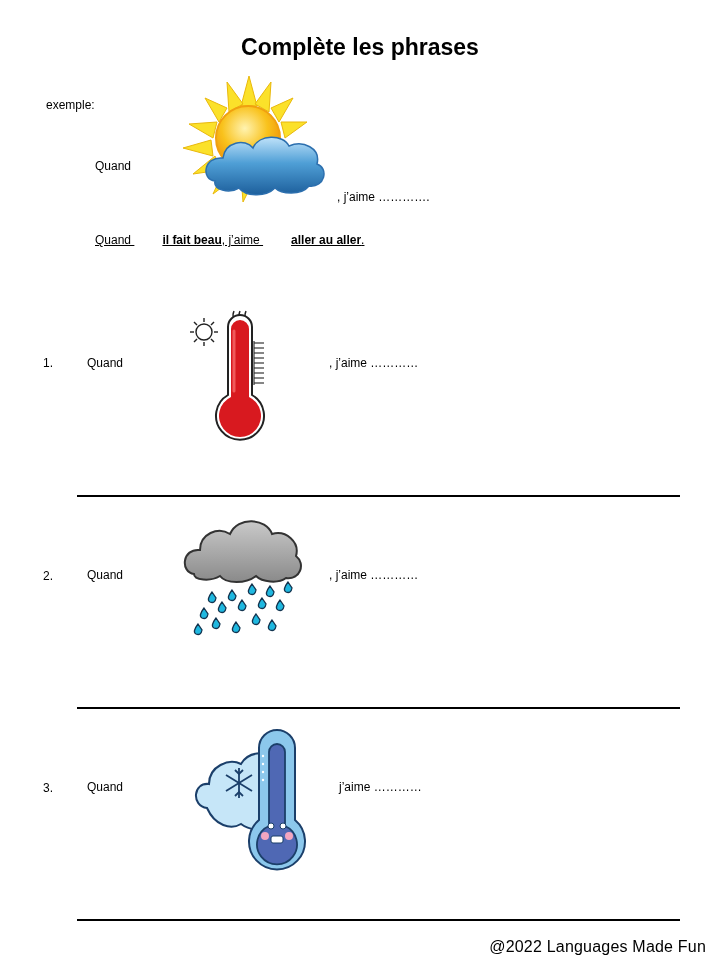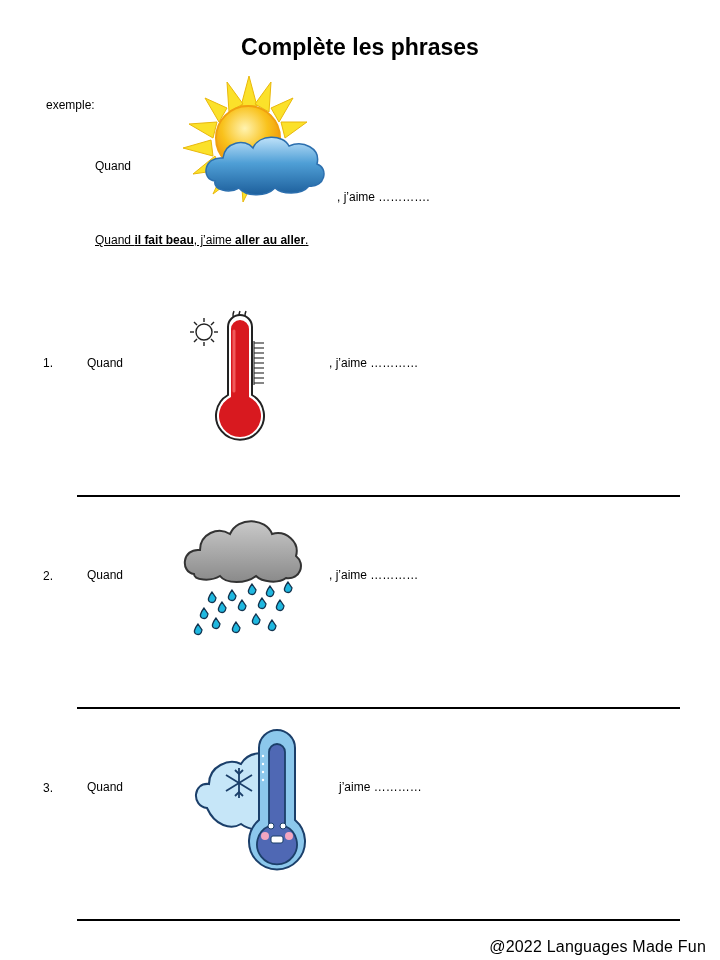--- a/index.html
+++ b/index.html
@@ -3,21 +3,21 @@
 <meta charset="utf-8">
 <style>
   html, body { margin:0; padding:0; background:#ffffff; }
   body { width:720px; height:960px; position:relative; overflow:hidden;
          font-family:"Liberation Sans", sans-serif; color:#000; }
   .abs { position:absolute; }
   .title { left:0; width:720px; top:34px; text-align:center; font-size:23px; font-weight:bold; }
   .txt { font-size:12px; white-space:nowrap; }
   .ex-label { left:46px; top:98px; }
   .answer { left:95px; top:233px; text-decoration:underline; }
-  .answer b { font-weight:bold; }
+  .answer b { font-weight:bold;margin-left:28px; }
   .rule { left:77px; width:603px; height:2px; background:#000; }
   .footer { right:14px; top:938px; font-size:16px; letter-spacing:0.2px; }
   svg { position:absolute; overflow:visible; }
 </style>
 </head>
 <body>
 
 <div class="abs title">Complète les phrases</div>
 
 <div class="abs txt ex-label">exemple:</div>

